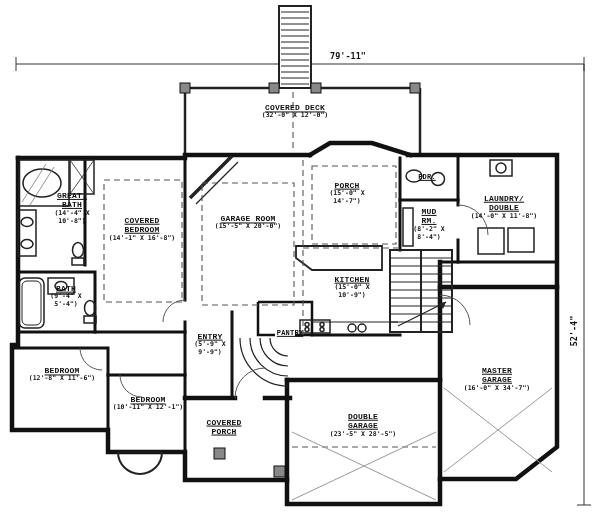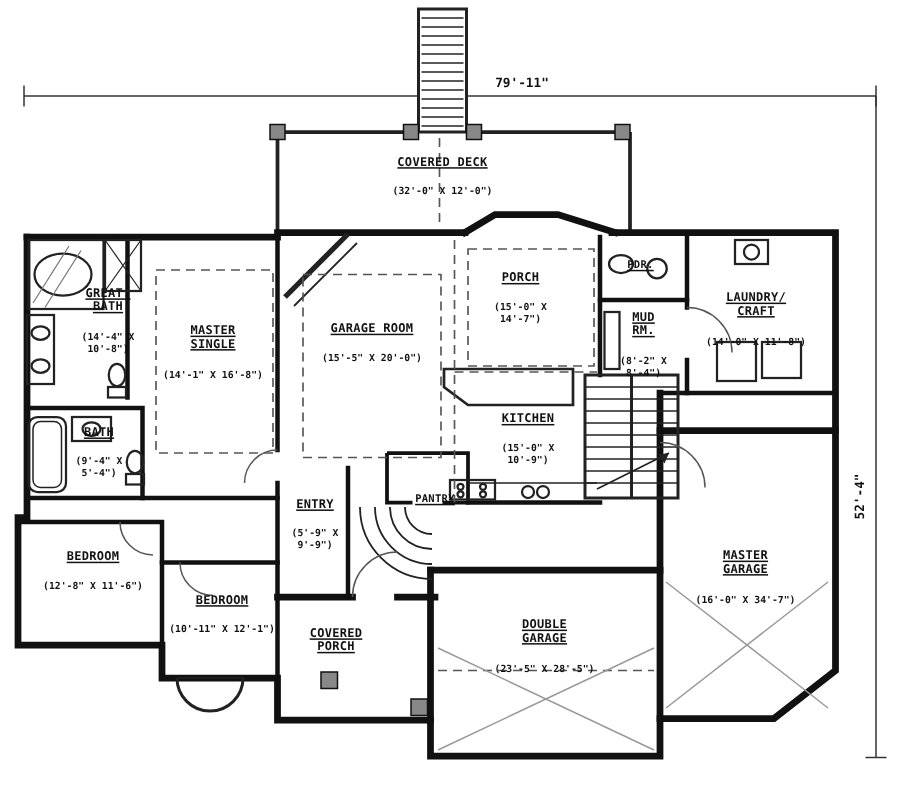--- a/index.html
+++ b/index.html
@@ -1,20 +1,20 @@
 <!DOCTYPE html>
 <html><head>
 <meta charset="utf-8">
 <style>
   html,body{margin:0;padding:0;background:#fff;}
   #plan{position:relative;width:600px;height:531px;background:#fff;overflow:hidden;
         font-family:"DejaVu Sans Mono", monospace;color:#111;}
   #plan svg{position:absolute;left:0;top:0;}
   .label{position:absolute;transform:translate(-50%,-50%);text-align:center;line-height:1.18;}
-  .room-name{font-size:8px;font-weight:bold;text-decoration:underline;letter-spacing:.2px;margin:12px auto;}
+  .room-name{font-size:8px;font-weight:bold;text-decoration:underline;letter-spacing:.2px;margin:0 auto;font-family:Liberation Mono, monospace;}
   .room-dims{font-size:6.5px;font-weight:bold;letter-spacing:0;}
   .dim-label{position:absolute;transform:translate(-50%,-50%);font-size:8.5px;font-weight:bold;
              background:#fff;padding:0 3px;}
   .dim-label.rot{transform:translate(-50%,-50%) rotate(-90deg);}
 </style>
 </head>
 <body>
 
 <div id="plan">
 
@@ -201,40 +201,40 @@
     <div class="room-name">COVERED DECK</div>
     <div class="room-dims">(32'-0" X 12'-0")</div>
   </div>
 
   <div class="label" style="left:72px;top:208px;width:58px">
     <div class="room-name" style="max-width:40px">GREAT. BATH</div>
     <div class="room-dims">(14'-4" X 10'-8")</div>
   </div>
 
   <div class="label" style="left:142px;top:229px;width:86px">
-    <div class="room-name" style="max-width:56px">MASTER SINGLE</div>
+    <div class="room-name" style="max-width:56px">COVERED BEDROOM</div>
     <div class="room-dims">(14'-1" X 16'-8")</div>
   </div>
 
   <div class="label" style="left:248px;top:223px;width:110px">
     <div class="room-name">GARAGE ROOM</div>
     <div class="room-dims">(15'-5" X 20'-0")</div>
   </div>
 
   <div class="label" style="left:347px;top:193px;width:50px">
     <div class="room-name">PORCH</div>
     <div class="room-dims">(15'-0" X 14'-7")</div>
   </div>
 
   <div class="label" style="left:427px;top:177px;width:40px">
     <div class="room-name" style="font-size:7px">PDR.</div>
   </div>
 
   <div class="label" style="left:504px;top:207px;width:80px">
-    <div class="room-name" style="max-width:60px">LAUNDRY/ CRAFT</div>
+    <div class="room-name" style="max-width:60px">LAUNDRY/ DOUBLE</div>
     <div class="room-dims">(14'-0" X 11'-8")</div>
   </div>
 
   <div class="label" style="left:429px;top:224px;width:44px">
     <div class="room-name" style="max-width:30px">MUD RM.</div>
     <div class="room-dims">(8'-2" X 8'-4")</div>
   </div>
 
   <div class="label" style="left:352px;top:287px;width:52px">
     <div class="room-name">KITCHEN</div>

